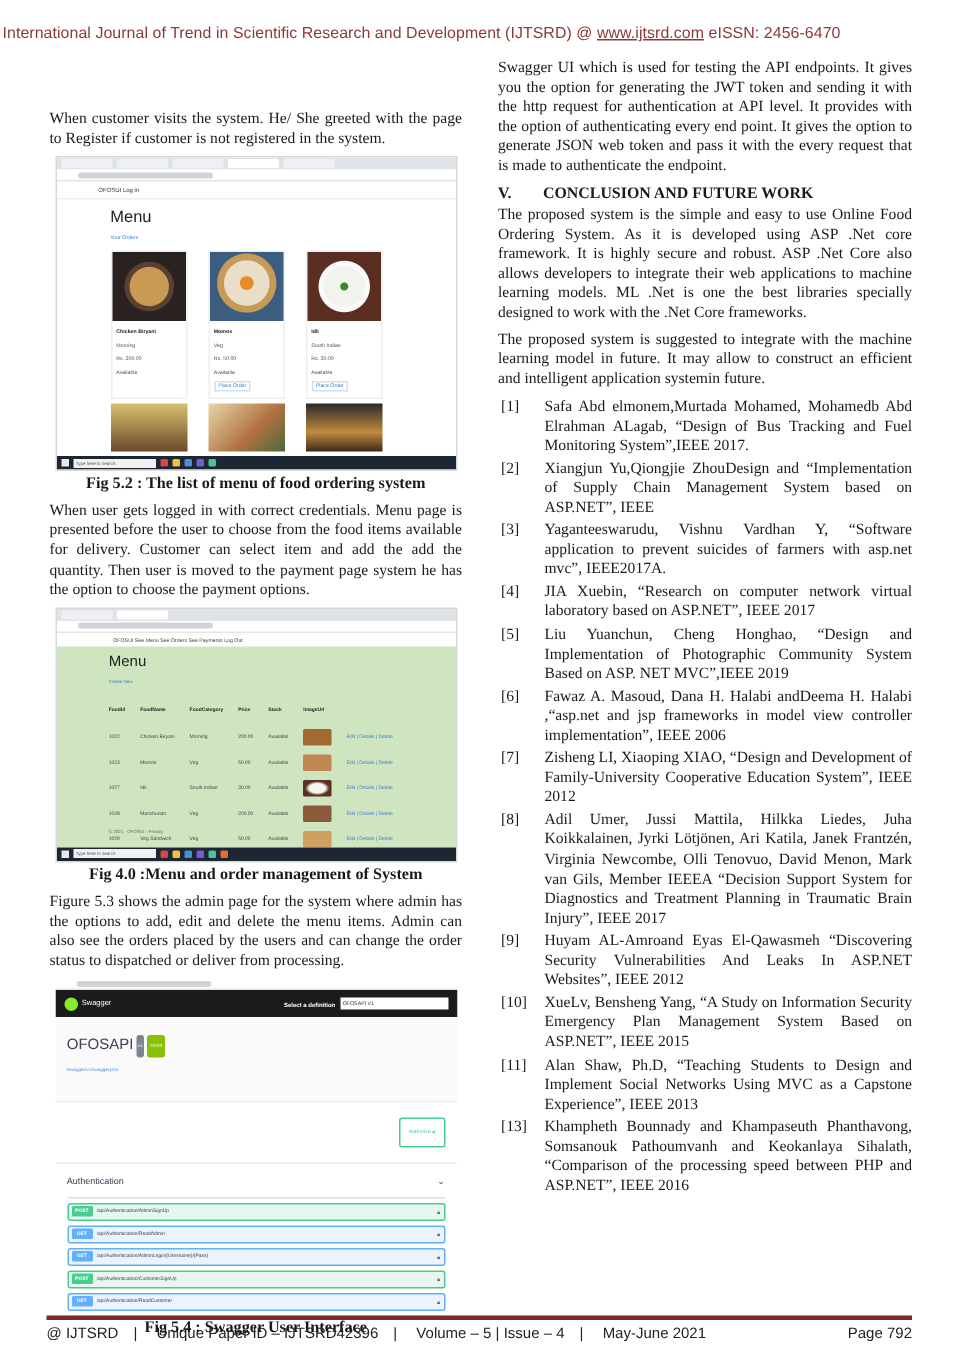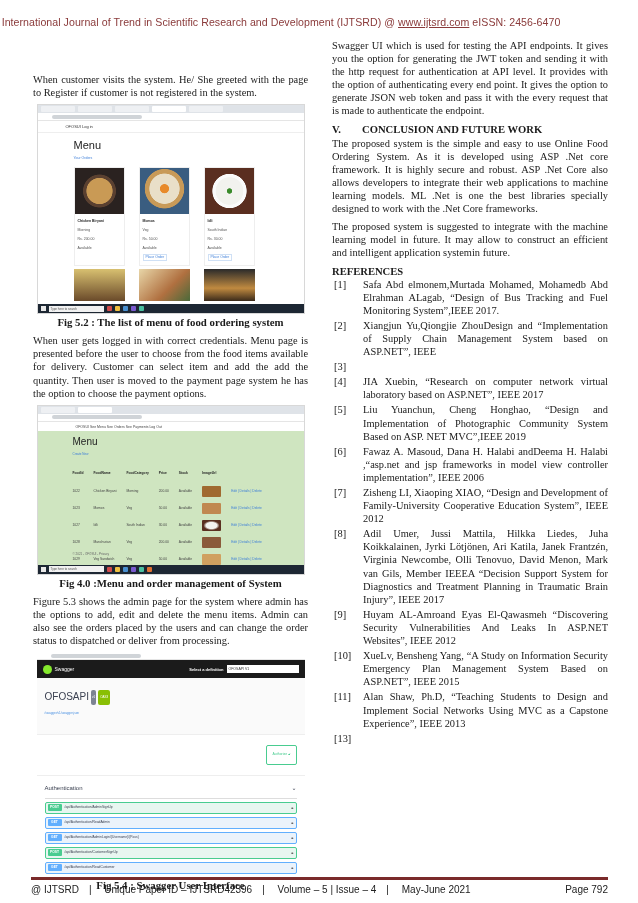--- a/index.html
+++ b/index.html
@@ -342,32 +342,32 @@
 </div>
 
 <div class="col col-right">
   <p>Swagger UI which is used for testing the API endpoints. It gives you the option for generating the JWT token and sending it with the http request for authentication at API level. It provides with the option of authenticating every end point. It gives the option to generate JSON web token and pass it with the every request that is made to authenticate the endpoint.</p>
   <h2 class="sec">
     <span class="num">V.</span>
     <span>CONCLUSION AND FUTURE WORK</span>
   </h2>
   <p>The proposed system is the simple and easy to use Online Food Ordering System. As it is developed using ASP .Net core framework. It is highly secure and robust. ASP .Net Core also allows developers to integrate their web applications to machine learning models. ML .Net is one the best libraries specially designed to work with the .Net Core frameworks.</p>
   <p>The proposed system is suggested to integrate with the machine learning model in future. It may allow to construct an efficient and intelligent application systemin future.</p>
-  <h3 class="refs">REFERENCES</h3>
   <div>
     <div class="ref">
         <span class="n">[1]</span>
         <span class="t">Safa Abd elmonem,Murtada Mohamed, Mohamedb Abd Elrahman ALagab, “Design of Bus Tracking and Fuel Monitoring System”,IEEE 2017.</span>
       </div>
     <div class="ref">
         <span class="n">[2]</span>
         <span class="t">Xiangjun Yu,Qiongjie ZhouDesign and “Implementation of Supply Chain Management System based on ASP.NET”, IEEE</span>
       </div>
     <div class="ref">
         <span class="n">[3]</span>
+        <span class="t">Yaganteeswarudu, Vishnu Vardhan Y, “Software application to prevent suicides of farmers with asp.net mvc”, IEEE2017A.</span>
       </div>
     <div class="ref">
         <span class="n">[4]</span>
         <span class="t">JIA Xuebin, “Research on computer network virtual laboratory based on ASP.NET”, IEEE 2017</span>
       </div>
     <div class="ref">
         <span class="n">[5]</span>
         <span class="t">Liu Yuanchun, Cheng Honghao, “Design and Implementation of Photographic Community System Based on ASP. NET MVC”,IEEE 2019</span>
       </div>
     <div class="ref">
@@ -389,20 +389,21 @@
     <div class="ref">
         <span class="n">[10]</span>
         <span class="t">XueLv, Bensheng Yang, “A Study on Information Security Emergency Plan Management System Based on ASP.NET”, IEEE 2015</span>
       </div>
     <div class="ref">
         <span class="n">[11]</span>
         <span class="t">Alan Shaw, Ph.D, “Teaching Students to Design and Implement Social Networks Using MVC as a Capstone Experience”, IEEE 2013</span>
       </div>
     <div class="ref">
         <span class="n">[13]</span>
+        <span class="t">Khampheth Bounnady and Khampaseuth Phanthavong, Somsanouk Pathoumvanh and Keokanlaya Sihalath, “Comparison of the processing speed between PHP and ASP.NET”, IEEE 2016</span>
       </div>
   </div>
 </div>
 
 <div class="footer-rule"></div>
 <div class="footer">
   <div class="left">
     <span>@ IJTSRD</span><span>|</span>
     <span>Unique Paper ID – IJTSRD42396</span><span>|</span>
     <span>Volume – 5 | Issue – 4</span><span>|</span>

